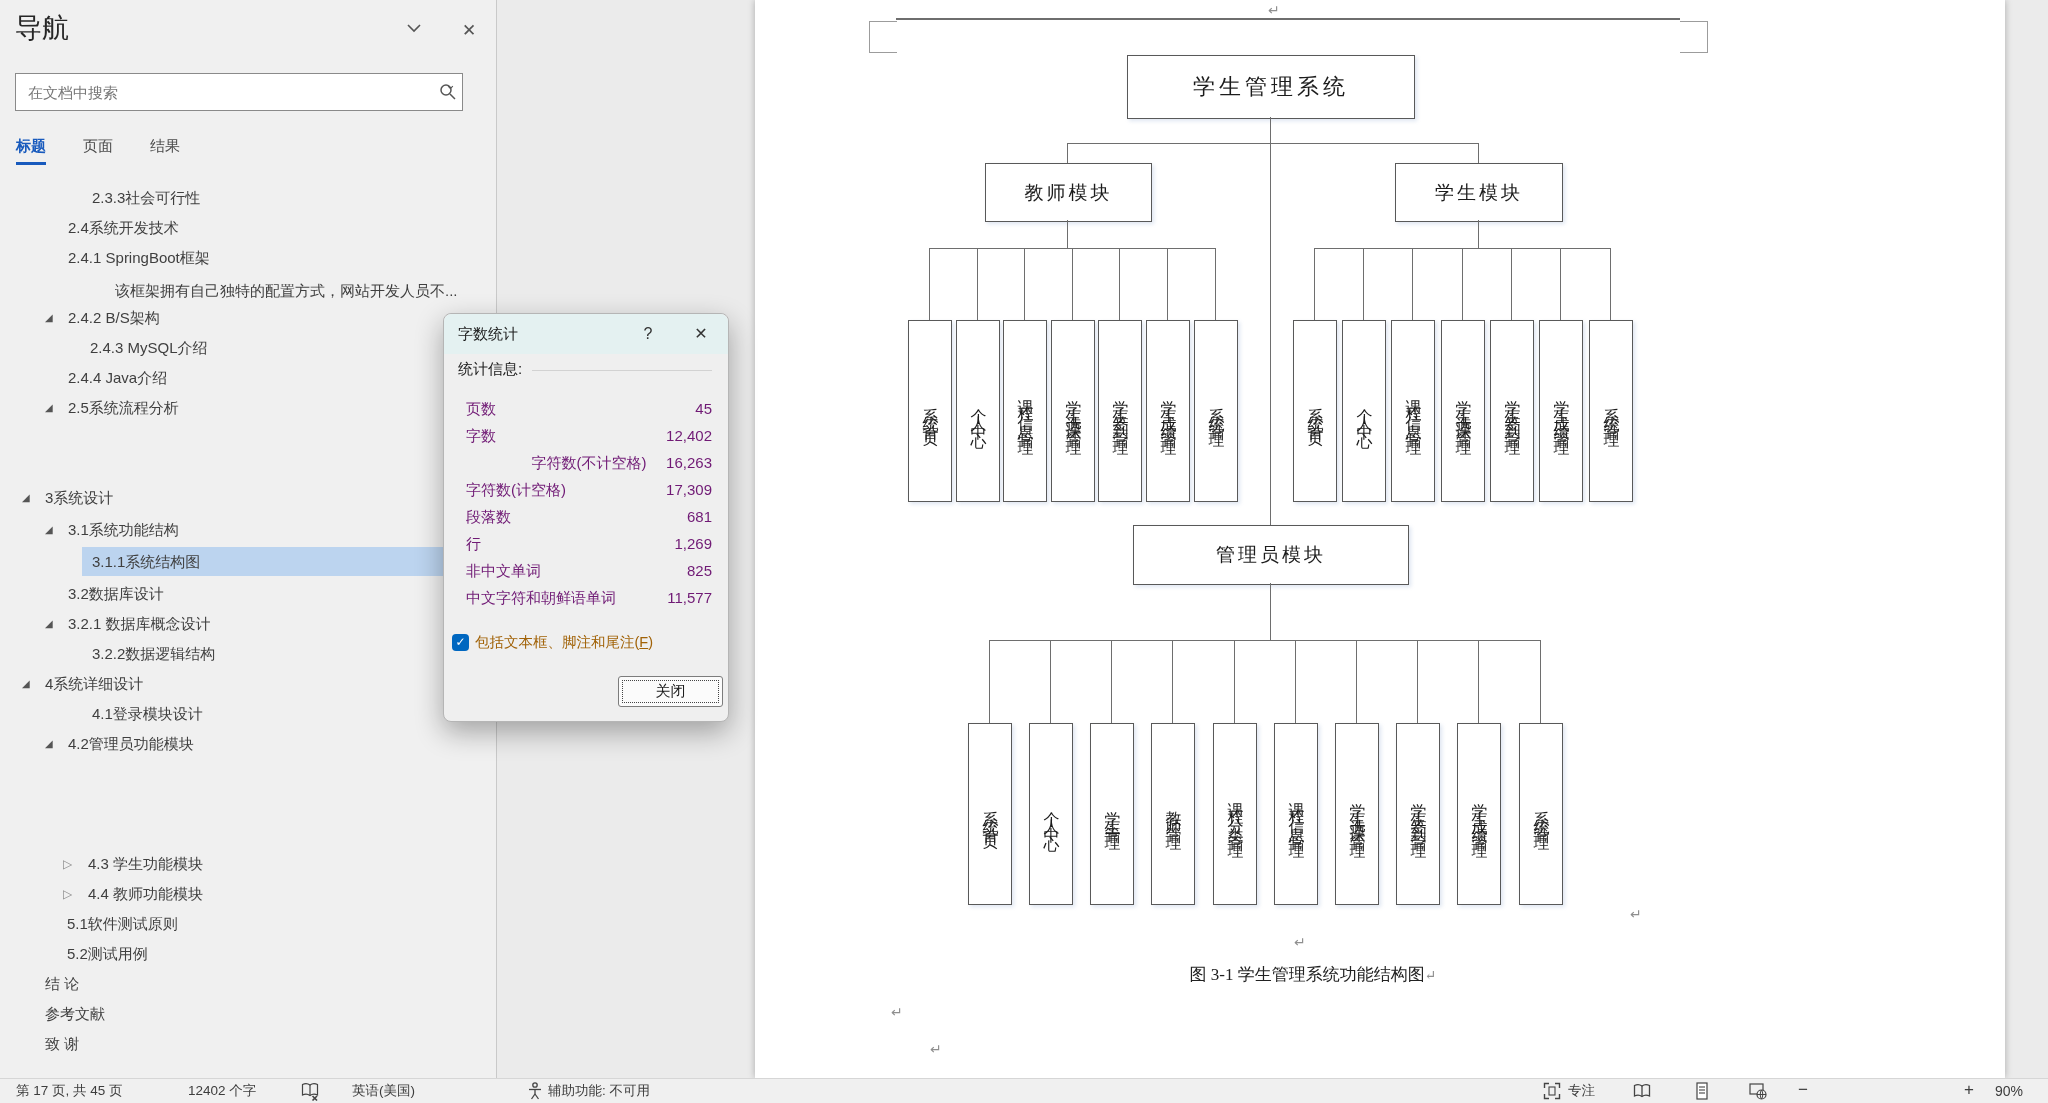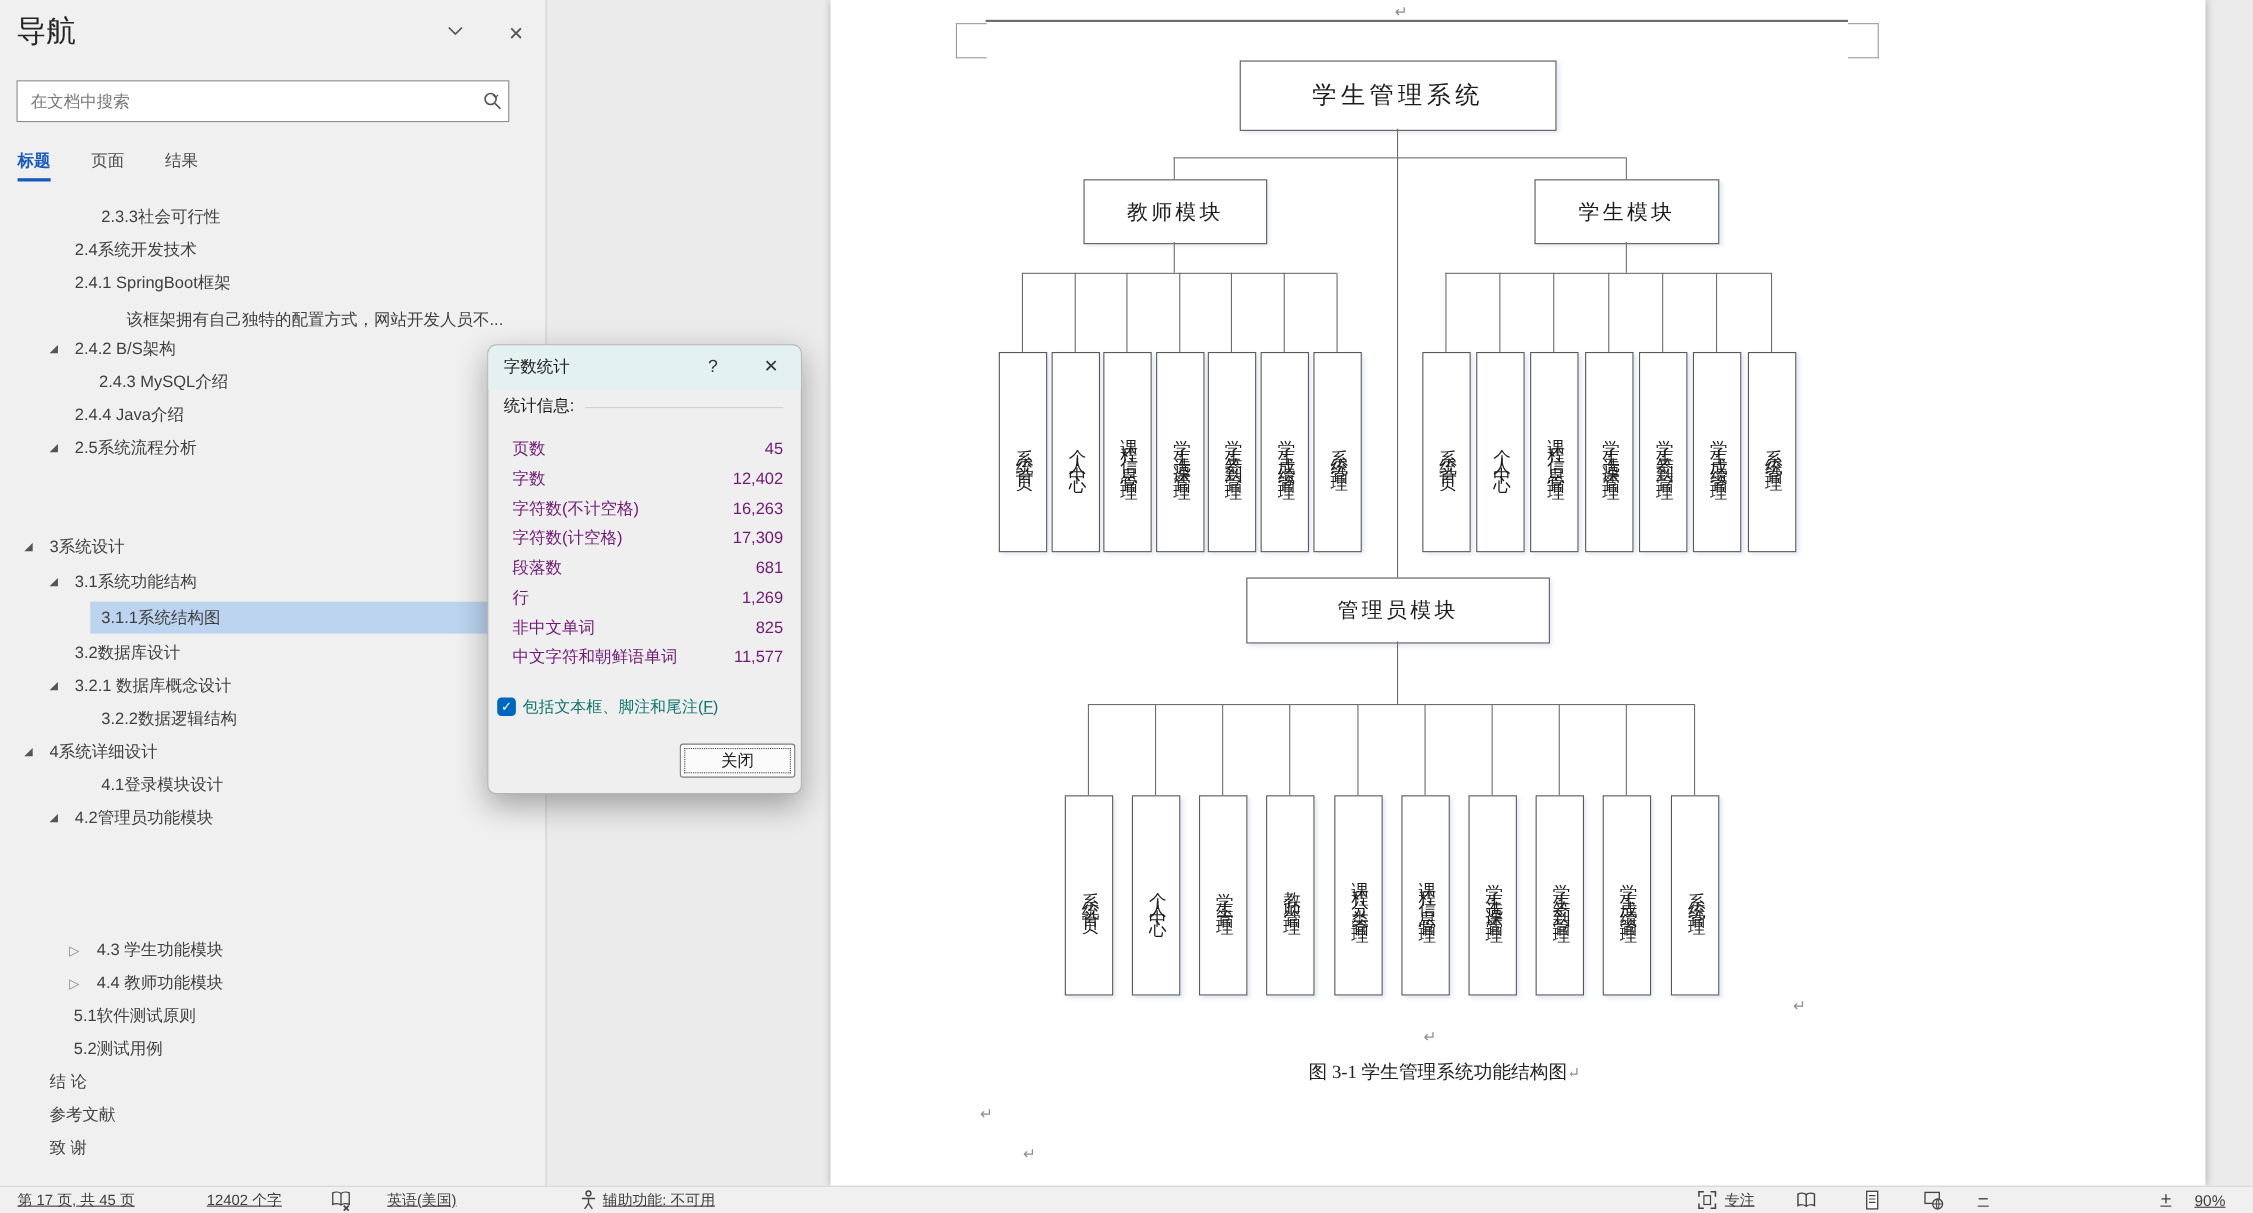--- a/index.html
+++ b/index.html
@@ -41,27 +41,27 @@
           border-radius:8px;box-shadow:0 10px 28px rgba(0,0,0,.32);}
   #dialog-header{position:absolute;left:0;top:0;width:100%;height:40px;background:#e4f1f1;border-radius:8px 8px 0 0;}
   #dialog-title{position:absolute;left:14px;top:0;line-height:40px;font-size:15px;color:#1a1a1a;}
   .dlg-hbtn{position:absolute;top:0;width:30px;height:40px;text-align:center;line-height:40px;font-size:16px;color:#333;}
   #dlg-section{position:absolute;left:14px;top:46px;font-size:15px;color:#1a1a1a;}
   #dlg-rule{position:absolute;left:88px;top:56px;width:180px;height:1px;background:#d2d2d2;}
   .dlg-row{position:absolute;left:22px;width:246px;height:24px;line-height:24px;font-size:15px;color:#701a75;}
   .dlg-row .val{position:absolute;right:0;top:0;}
   #dlg-check{position:absolute;left:8px;top:320px;width:17px;height:17px;background:#0067c0;border-radius:4px;
              color:#fff;font-size:12px;text-align:center;line-height:17px;}
-  #dlg-checklabel{position:absolute;left:31px;top:319px;font-size:14.5px;color:#0f766e;}
+  #dlg-checklabel{position:absolute;left:31px;top:319px;font-size:14.5px;color:#a16207;}
   #dlg-close{position:absolute;left:174px;top:362px;width:105px;height:31px;background:#fbfbfb;
              border:1px solid #7c7c7c;border-radius:3px;font-size:15px;color:#1a1a1a;font-family:inherit;
              outline:1px dotted #444;outline-offset:-5px;}
   
   #statusbar{left:0;top:1078px;width:2048px;height:25px;background:#f0f0f0;border-top:1px solid #d6d6d6;}
-  .st{font-size:13.5px;color:#3d3d3d;line-height:24px;text-decoration:underline;}
+  .st{font-size:13.5px;color:#3d3d3d;line-height:24px;}
   .sticon{width:20px;height:20px;}
 </style>
 </head>
 <body>
 
 <div id="screen">
 
   <div id="nav" class="abs">
     <div id="nav-title" class="abs">导航</div>
     <div class="abs nav-glyph" style="left:404px;top:18px;">
@@ -258,21 +258,21 @@
     <div id="dialog-header">
       <div id="dialog-title">字数统计</div>
       <div class="dlg-hbtn" style="right:65px;">?</div>
       <div class="dlg-hbtn" style="right:12px;">✕</div>
     </div>
     <div id="dlg-section">统计信息:</div>
     <div id="dlg-rule"></div>
 
     <div class="dlg-row" style="top:83px;"><span>页数</span><span class="val">45</span></div>
     <div class="dlg-row" style="top:110px;"><span>字数</span><span class="val">12,402</span></div>
-    <div class="dlg-row" style="top:137px;"><span>字符数(不计空格)</span><span class="val">16,263</span></div>
+    <div class="dlg-row" style="top:137px;text-align:center;"><span>字符数(不计空格)</span><span class="val">16,263</span></div>
     <div class="dlg-row" style="top:164px;"><span>字符数(计空格)</span><span class="val">17,309</span></div>
     <div class="dlg-row" style="top:191px;"><span>段落数</span><span class="val">681</span></div>
     <div class="dlg-row" style="top:218px;"><span>行</span><span class="val">1,269</span></div>
     <div class="dlg-row" style="top:245px;"><span>非中文单词</span><span class="val">825</span></div>
     <div class="dlg-row" style="top:272px;"><span>中文字符和朝鲜语单词</span><span class="val">11,577</span></div>
 
     <div id="dlg-check">✓</div>
     <div id="dlg-checklabel"><span>包括文本框、脚注和尾注(</span><u>F</u><span>)</span></div>
     <button id="dlg-close">关闭</button>
   </div>

